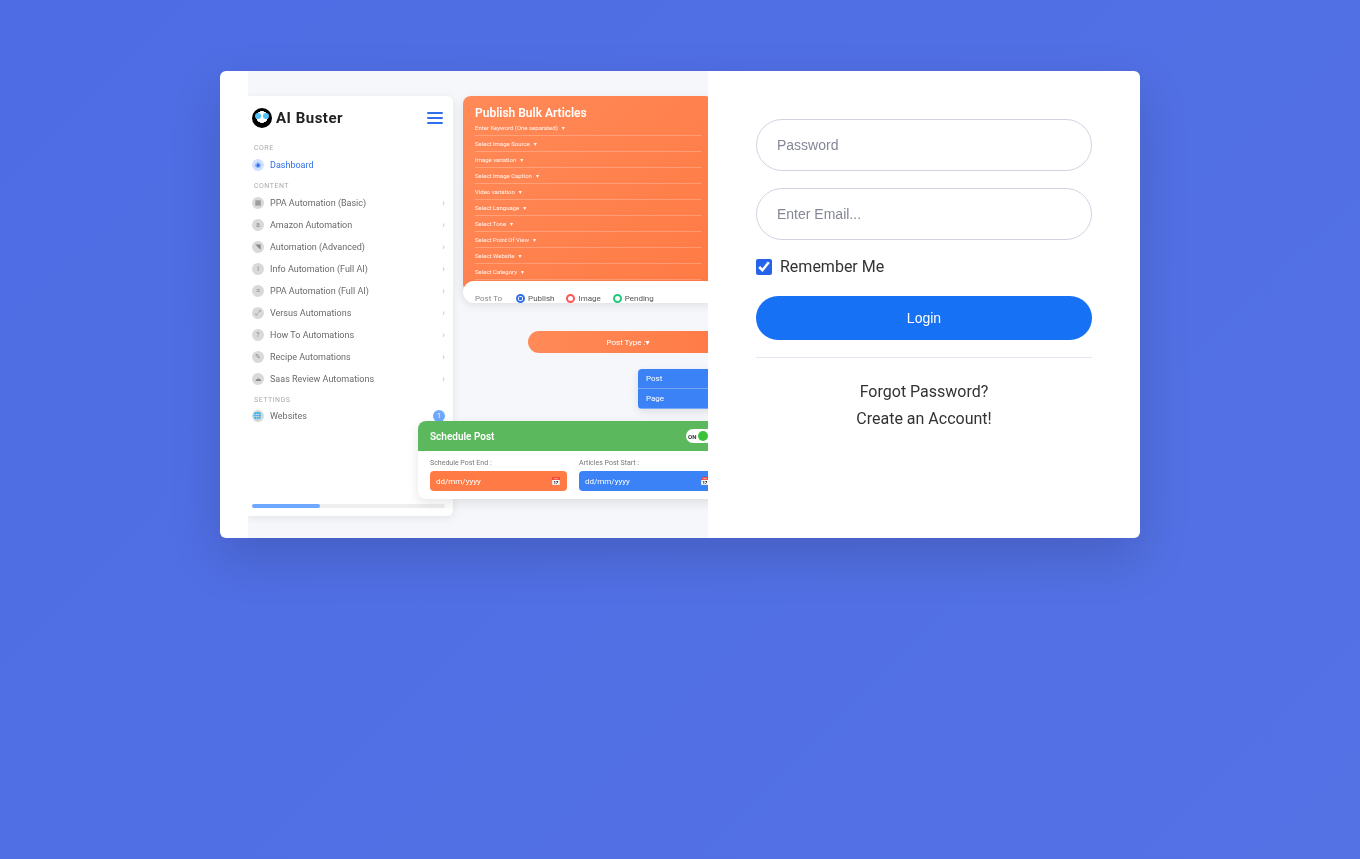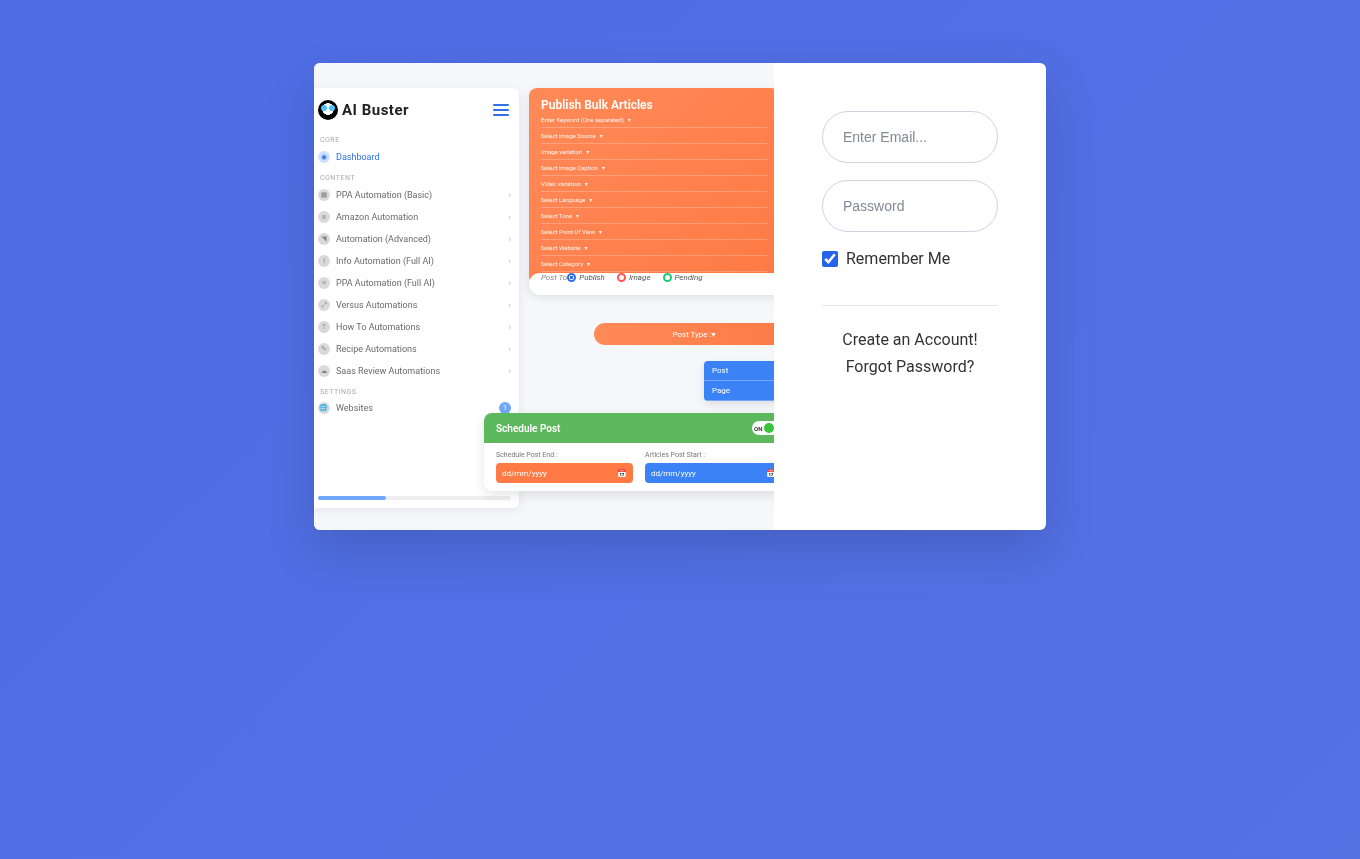--- a/index.html
+++ b/index.html
@@ -8,28 +8,29 @@
       padding: 0;
     }
     body {
       font-family: -apple-system, BlinkMacSystemFont, 'Segoe UI', Roboto, sans-serif;
       background: linear-gradient(135deg, #4e6de4, #5472e4);
       min-height: 859px;
       width: 1360px;
       padding: 63px 0 0 0;
     }
     .login-card {
-      width: 732px;
+      width: 920px;
       height: 467px;
       background: #fff;
       border-radius: 6px;
-      margin: 0 auto;
+      margin: 8px auto;
       display: flex;
       overflow: hidden;
       box-shadow: 0 20px 50px rgba(0,0,0,0.15);
+      padding-left: 28px;
     }
     .illustration-panel {
       width: 460px;
       height: 100%;
       background: #f5f7fa;
       position: relative;
       overflow: hidden;
     }
     
     .illus-sidebar {
@@ -193,23 +194,23 @@
     .illus-postto-bar {
       position: absolute;
       left: 215px;
       top: 210px;
       width: 260px;
       height: 22px;
       background: #fff;
       border-radius: 11px;
       box-shadow: 0 3px 8px rgba(0,0,0,0.08);
       display: flex;
-      align-items: flex-start;
+      align-items: flex-end;
       padding: 0 12px;
-      font-style: italic;
+      gap: 14px;
     }
     .illus-postto-label {
       font-size: 8px;
       color: #888;
     }
     .illus-radio-group {
       display: flex;
       gap: 12px;
       font-size: 8px;
       color: #555;
@@ -576,34 +577,35 @@
           </div>
         </div>
       </div>
     </div>
 
   </div>
 
   <div class="form-panel">
 
     <div class="form-group">
+      <input type="password" class="form-input" placeholder="Password" style="">
+    </div>
+
+    <div class="form-group">
       <input type="email" class="form-input" placeholder="Enter Email..." style="">
-    </div>
-
-    <div class="form-group">
-      <input type="password" class="form-input" placeholder="Password" style="">
     </div>
 
     <div class="remember-row">
       <input type="checkbox" class="remember-checkbox" checked="" style="">
       <span class="remember-label">Remember Me</span>
     </div>
 
+    <button class="login-button">Login</button>
 
     <div class="divider"></div>
 
     <div class="form-links">
+      <a class="form-link">Forgot Password?</a>
       <a class="form-link">Create an Account!</a>
-      <a class="form-link">Forgot Password?</a>
     </div>
   </div>
 
 </div>
 
 </body></html>

